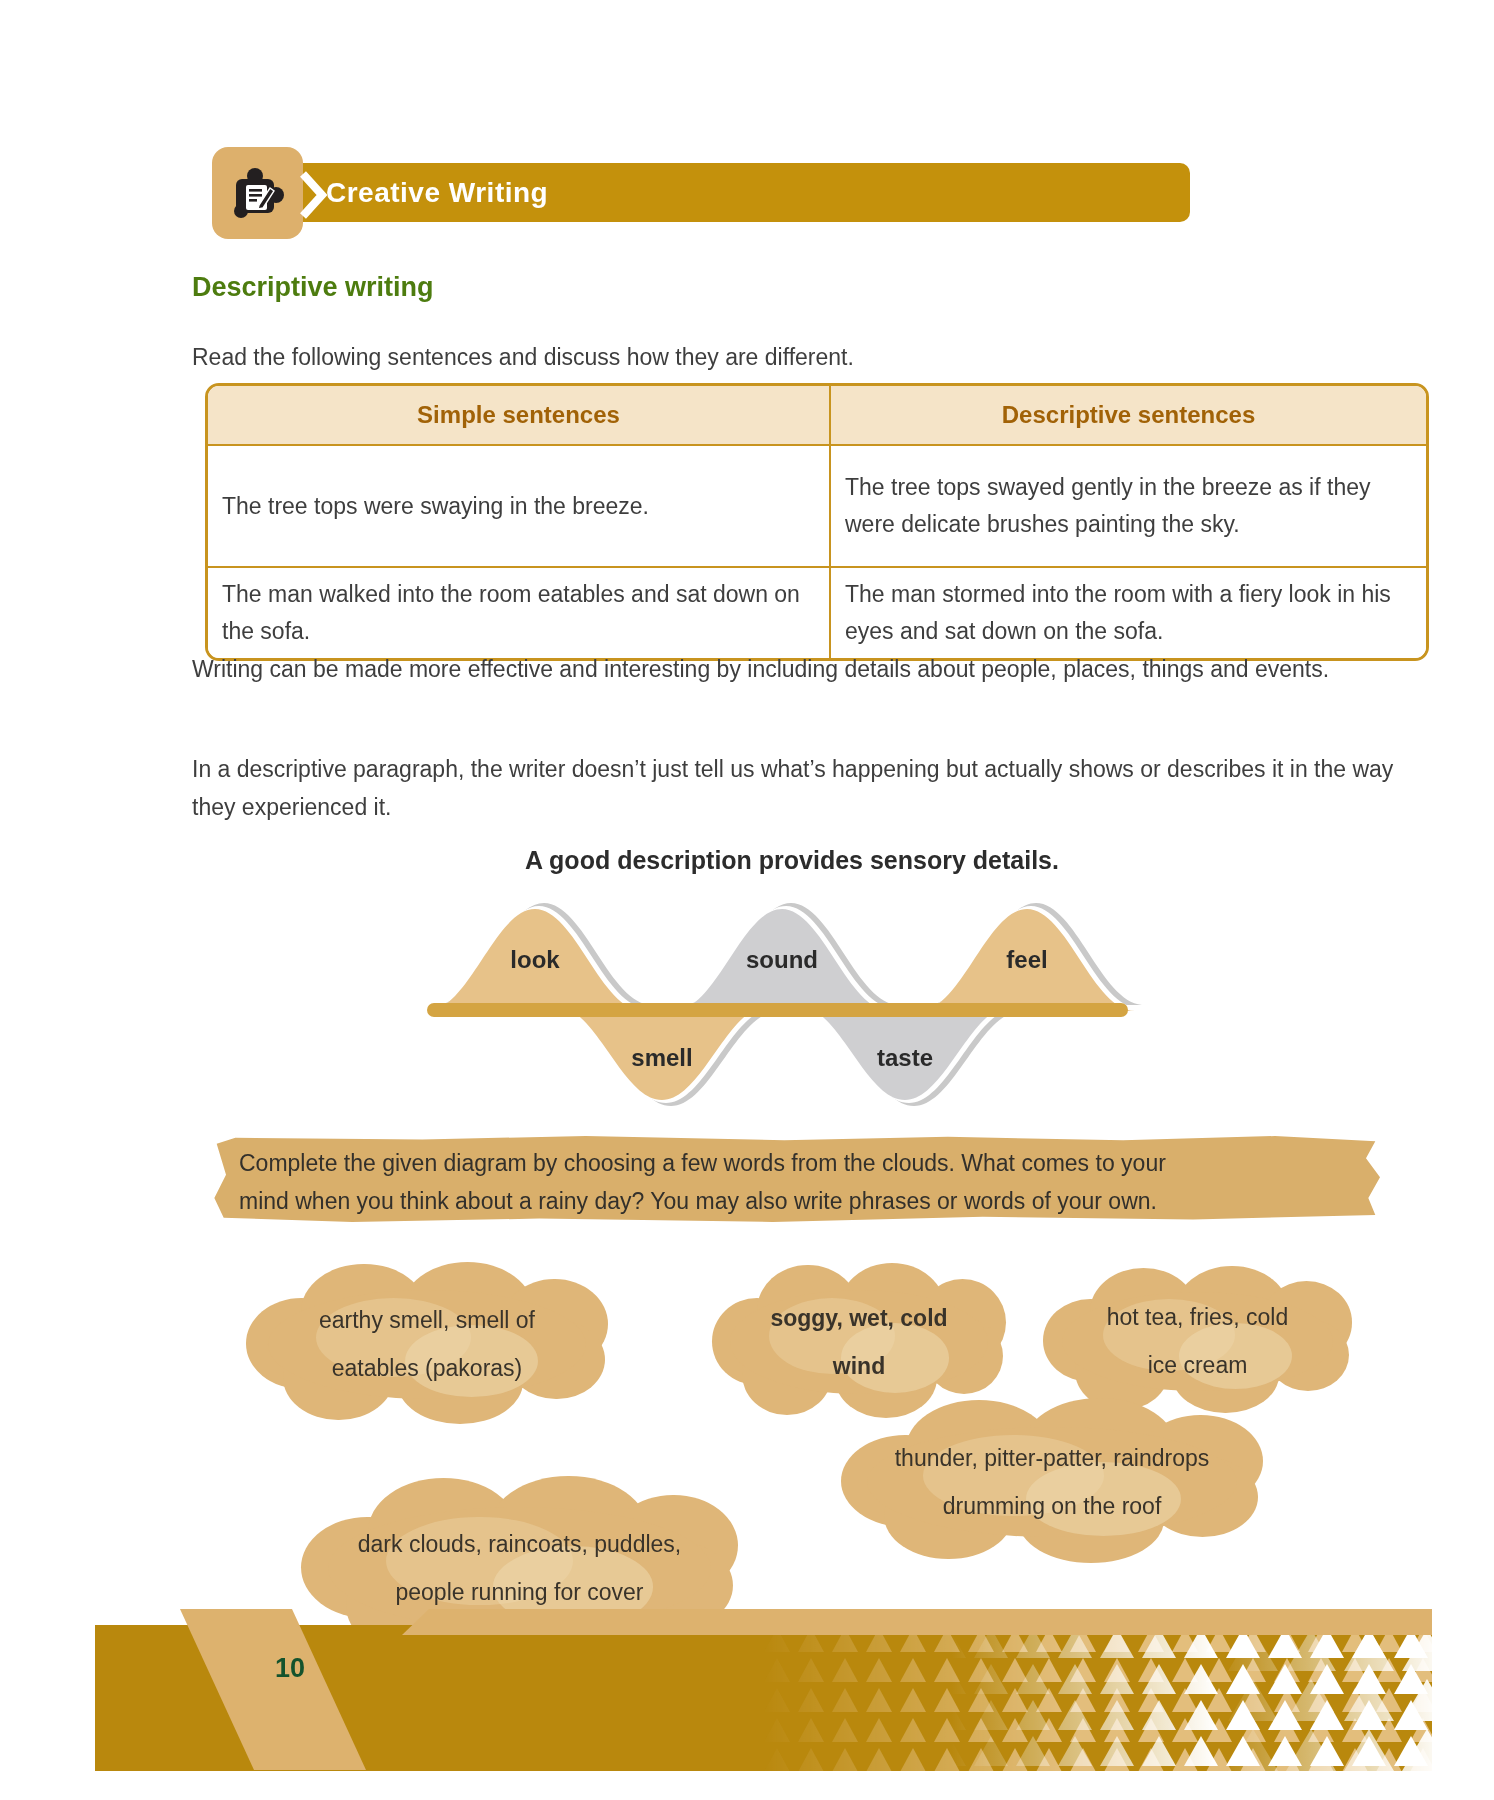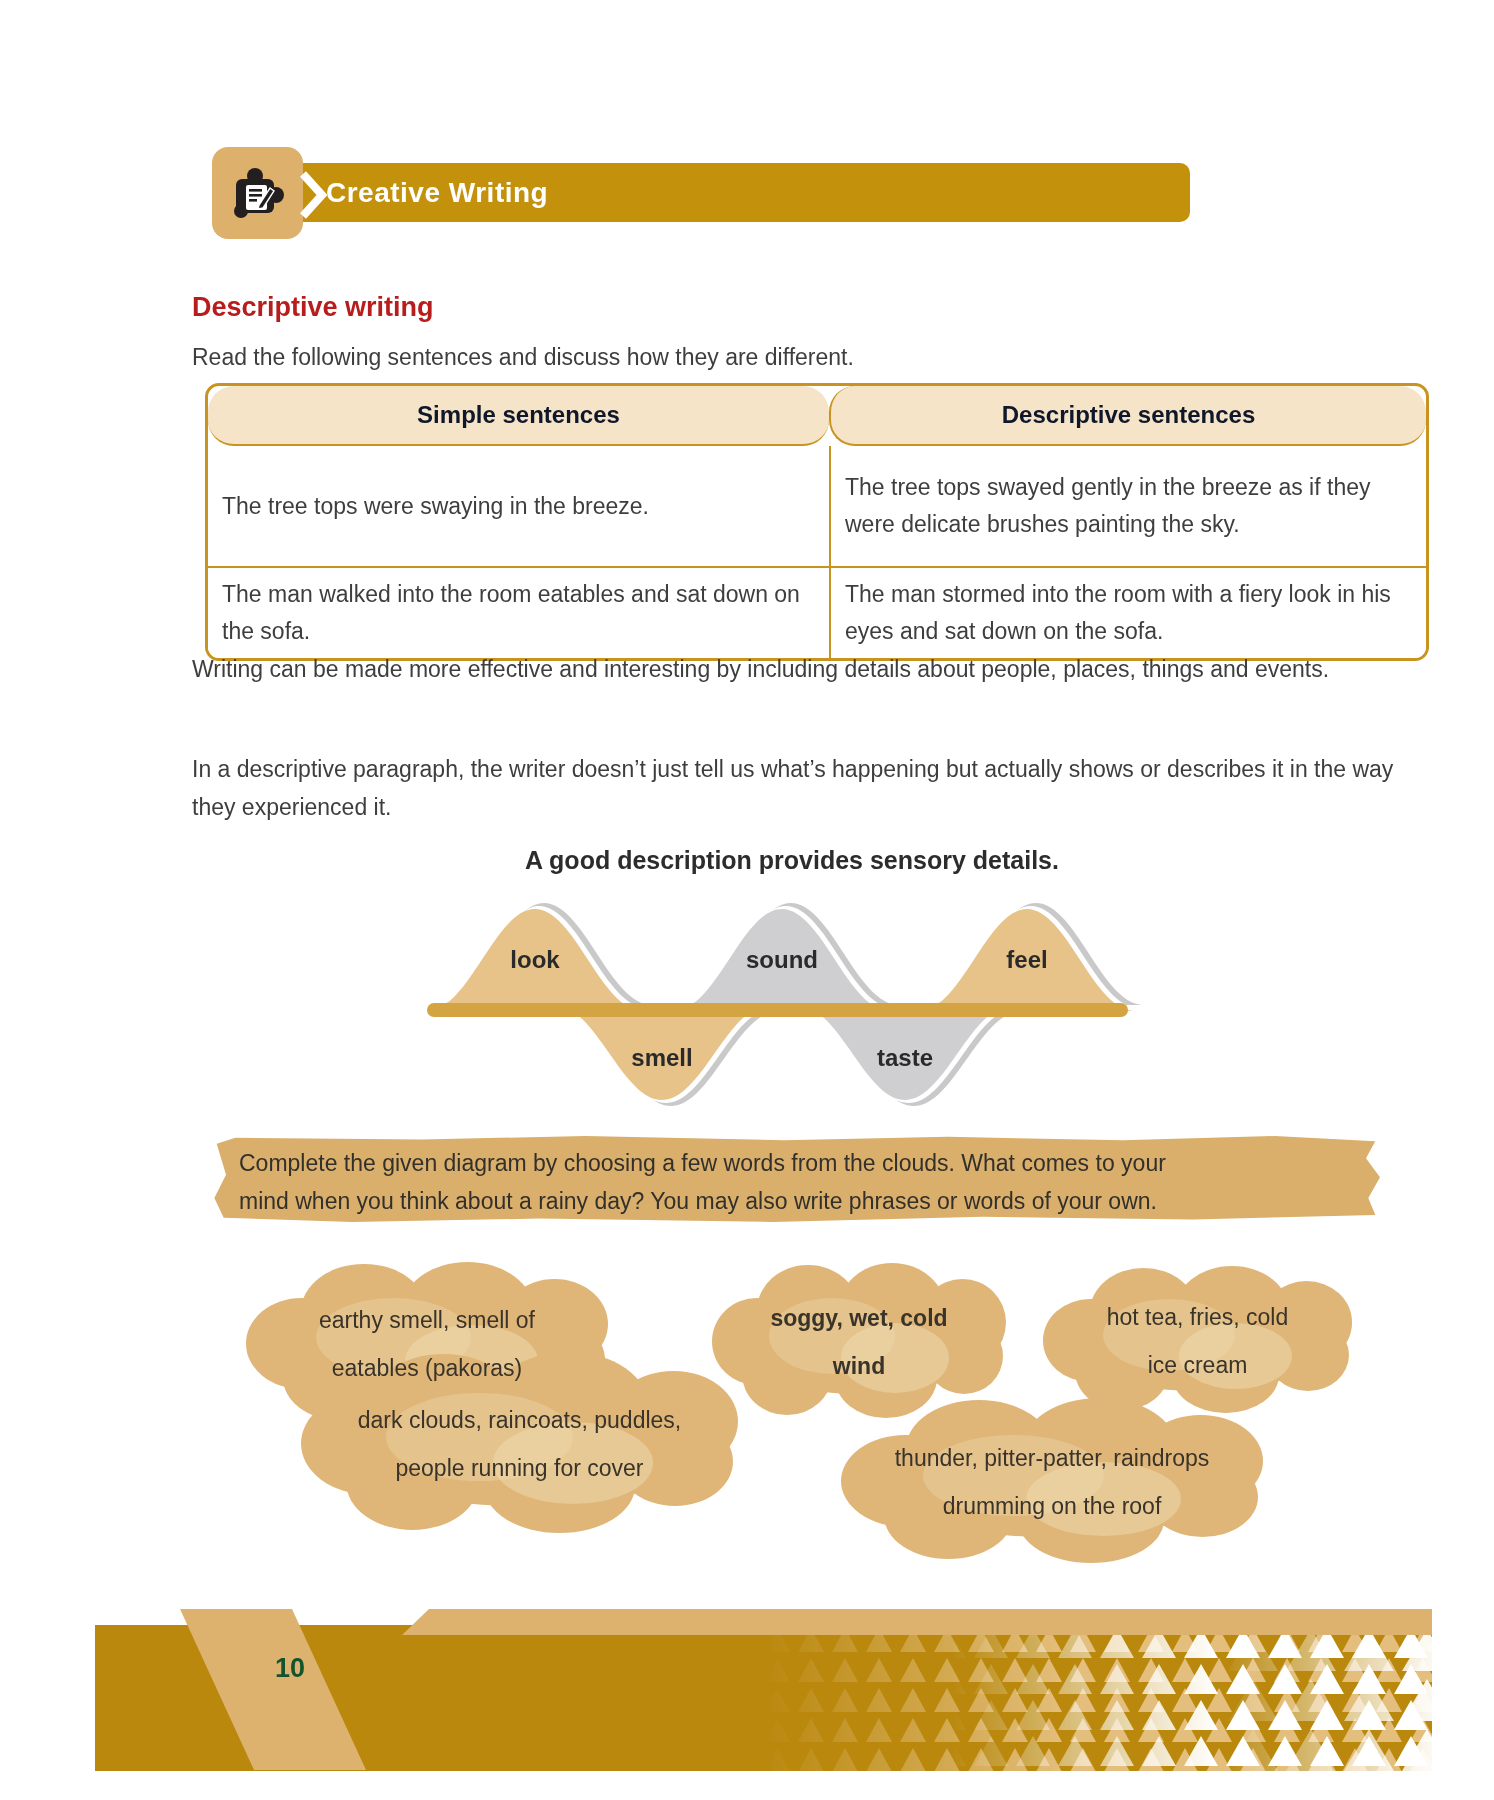--- a/index.html
+++ b/index.html
@@ -16,39 +16,39 @@
   .chapter-banner .title{
     margin-left:68px;color:#ffffff;font-size:28px;font-weight:bold;letter-spacing:.5px;
   }
   .chapter-badge{
     position:absolute;left:150px;top:147px;width:91px;height:92px;
     background:#ddb06c;border-radius:16px;display:flex;align-items:center;justify-content:center;
   }
   .chevron{position:absolute;left:237px;top:171px;}
   
   .section-heading{
-    position:absolute;left:130px;top:272px;font-size:27px;font-weight:bold;color:#b91c1c;margin-top:20px;
+    position:absolute;left:130px;top:272px;font-size:27px;font-weight:bold;color:#4d7c0f;
   }
   .para{position:absolute;left:130px;width:1250px;font-size:23px;line-height:38px;color:#3e3e3e;}
   .p-intro{top:338px;}
   .p-writing{top:650px;}
   .p-descriptive{top:750px;}
   .caption{
     position:absolute;left:130px;top:846px;width:1200px;text-align:center;
     font-size:25px;font-weight:bold;color:#2c2c2c;
   }
   
   .ws-table{
     position:absolute;left:143px;top:383px;width:1218px;
     border:3px solid #c8941f;border-radius:14px;overflow:hidden;background:#ffffff;
     display:grid;grid-template-columns:621px 1fr;
   }
   .ws-table .hcell{
     background:#f5e4c8;min-height:58px;display:flex;align-items:center;justify-content:center;
-    font-size:24px;font-weight:bold;color:#0f172a;border-bottom:2px solid #c8941f;border-radius:26px;
+    font-size:24px;font-weight:bold;color:#a16207;border-bottom:2px solid #c8941f;
   }
   .ws-table .cell{
     padding:8px 14px;display:flex;flex-direction:column;justify-content:center;
     font-size:23px;line-height:37px;color:#3e3e3e;background:#ffffff;
   }
   .ws-table .col2{border-left:2px solid #c8941f;}
   .ws-table .row1{min-height:104px;}
   .ws-table .row2{min-height:74px;border-top:2px solid #c8941f;}
   
   .wave-wrap{position:absolute;left:350px;top:893px;}
@@ -236,21 +236,21 @@
       <span class="puff puff6"></span>
     <span class="puff puff7"></span>
       <span class="cbody"></span>
     <span class="splotch s1"></span>
       <span class="splotch s2"></span>
     <div class="cloud-text">
       <span>hot tea, fries, cold</span>
       <span>ice cream</span>
     </div>
   </div>
-  <div class="cloud" style="left:235px;top:1352px;width:445px;height:185px;">
+  <div class="cloud" style="left:235px;top:1476px;width:445px;height:185px;">
     <span class="puff puff1"></span>
       <span class="puff puff2"></span>
       <span class="puff puff3"></span>
     <span class="puff puff4"></span>
       <span class="puff puff5"></span>
       <span class="puff puff6"></span>
     <span class="puff puff7"></span>
       <span class="cbody"></span>
     <span class="splotch s1"></span>
       <span class="splotch s2"></span>

